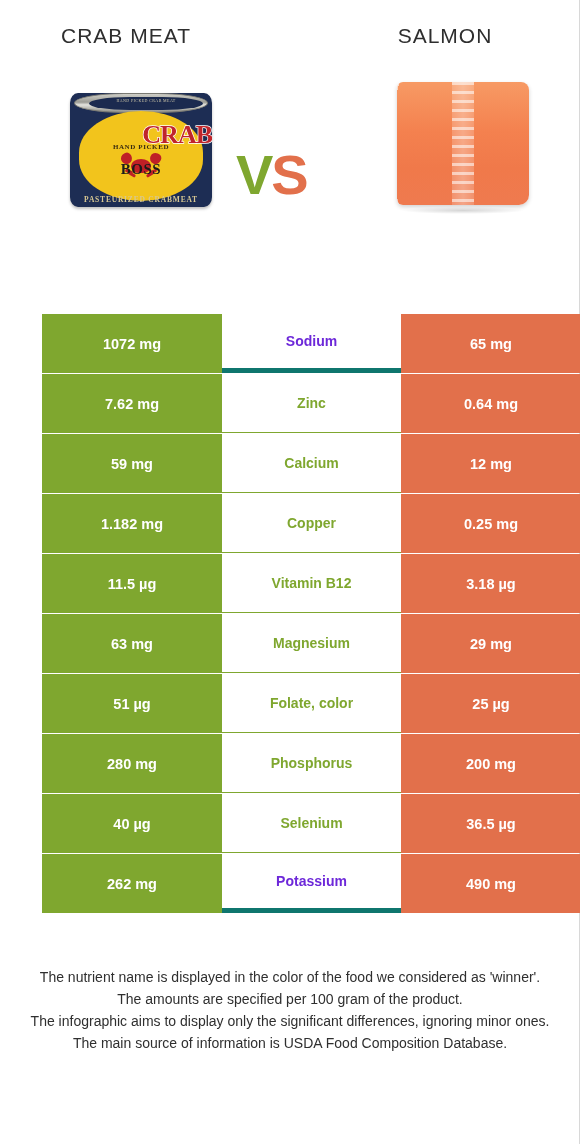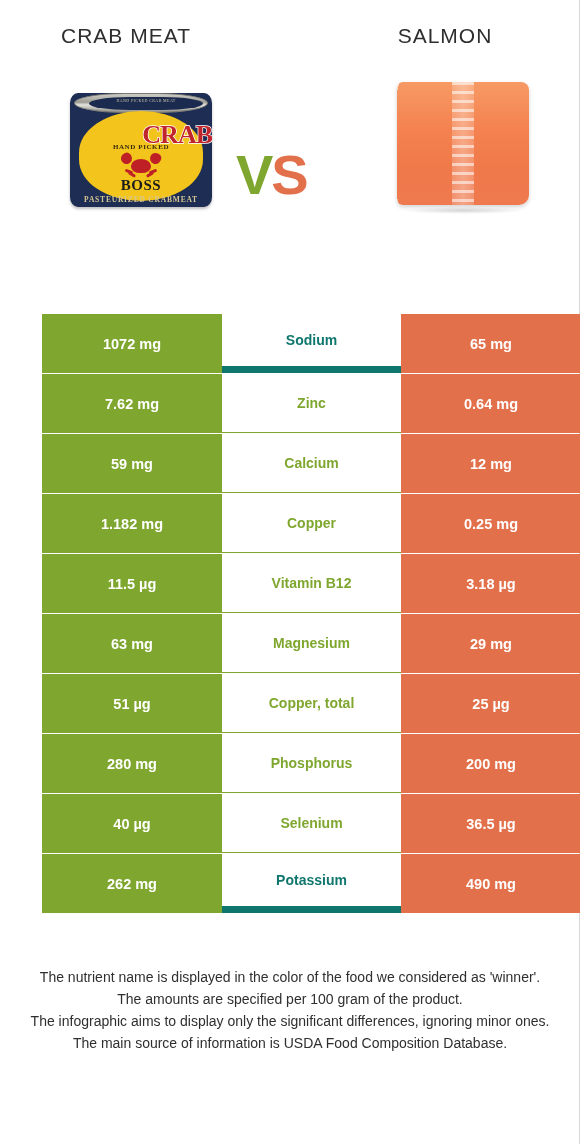--- a/index.html
+++ b/index.html
@@ -179,21 +179,21 @@
     border-radius: 2px;
     top: 18px;
   }
   .crab-leg.l1 { left: 6px; transform: rotate(20deg); }
   .crab-leg.l2 { left: 9px; top: 21px; transform: rotate(32deg); }
   .crab-leg.r1 { right: 6px; transform: rotate(-20deg); }
   .crab-leg.r2 { right: 9px; top: 21px; transform: rotate(-32deg); }
   .can-boss {
     position: absolute;
     left: 0;
-    top: 84px;
+    top: 68px;
     width: 142px;
     text-align: center;
     font-family: "Liberation Serif", serif;
     font-weight: bold;
     font-size: 15px;
     color: #1b1b1b;
     letter-spacing: .5px;
   }
   .can-bottom {
     position: absolute;
@@ -299,22 +299,22 @@
   .cell.right {
     width: 180px;
     background: #E2704B;
     color: #ffffff;
   }
   .cell.center.win-left {
     border-bottom: 1px solid #7FA72F;
     color: #7FA72F;
   }
   .cell.center.win-right {
-    border-bottom: 7px solid #0f766e;
-    color: #0f766e;
+    border-bottom: 5px solid #0f766e;
+    color: #6d28d9;
   }
   .row:first-child .cell.center { border-top: none; }
 
   
   .footer {
     position: absolute;
     left: 28px;
     top: 966px;
     width: 524px;
     text-align: center;
@@ -400,21 +400,21 @@
         <div class="cell center win-left">Vitamin B12</div>
         <div class="cell right">3.18 µg</div>
       </div>
       <div class="row">
         <div class="cell left">63 mg</div>
         <div class="cell center win-left">Magnesium</div>
         <div class="cell right">29 mg</div>
       </div>
       <div class="row">
         <div class="cell left">51 µg</div>
-        <div class="cell center win-left">Copper, total</div>
+        <div class="cell center win-left">Folate, color</div>
         <div class="cell right">25 µg</div>
       </div>
       <div class="row">
         <div class="cell left">280 mg</div>
         <div class="cell center win-left">Phosphorus</div>
         <div class="cell right">200 mg</div>
       </div>
       <div class="row">
         <div class="cell left">40 µg</div>
         <div class="cell center win-left">Selenium</div>

